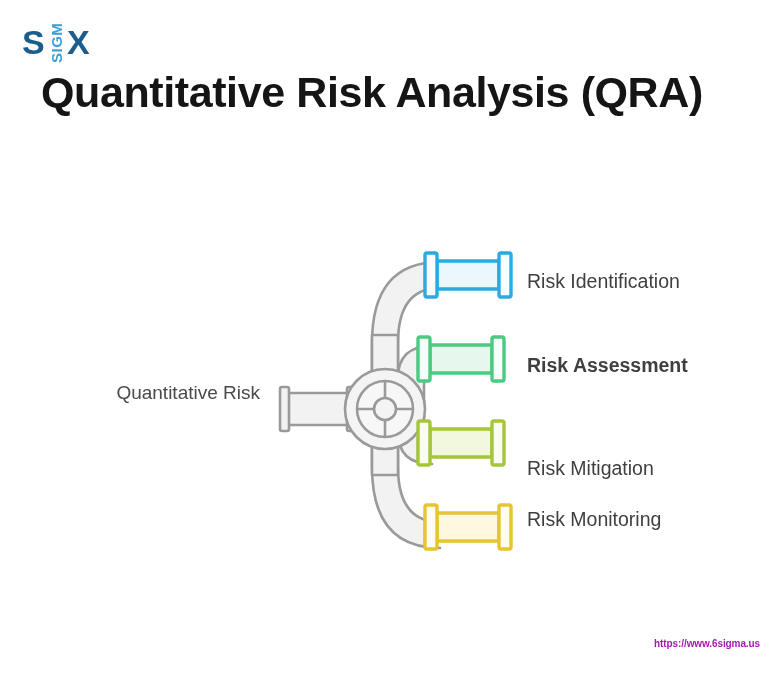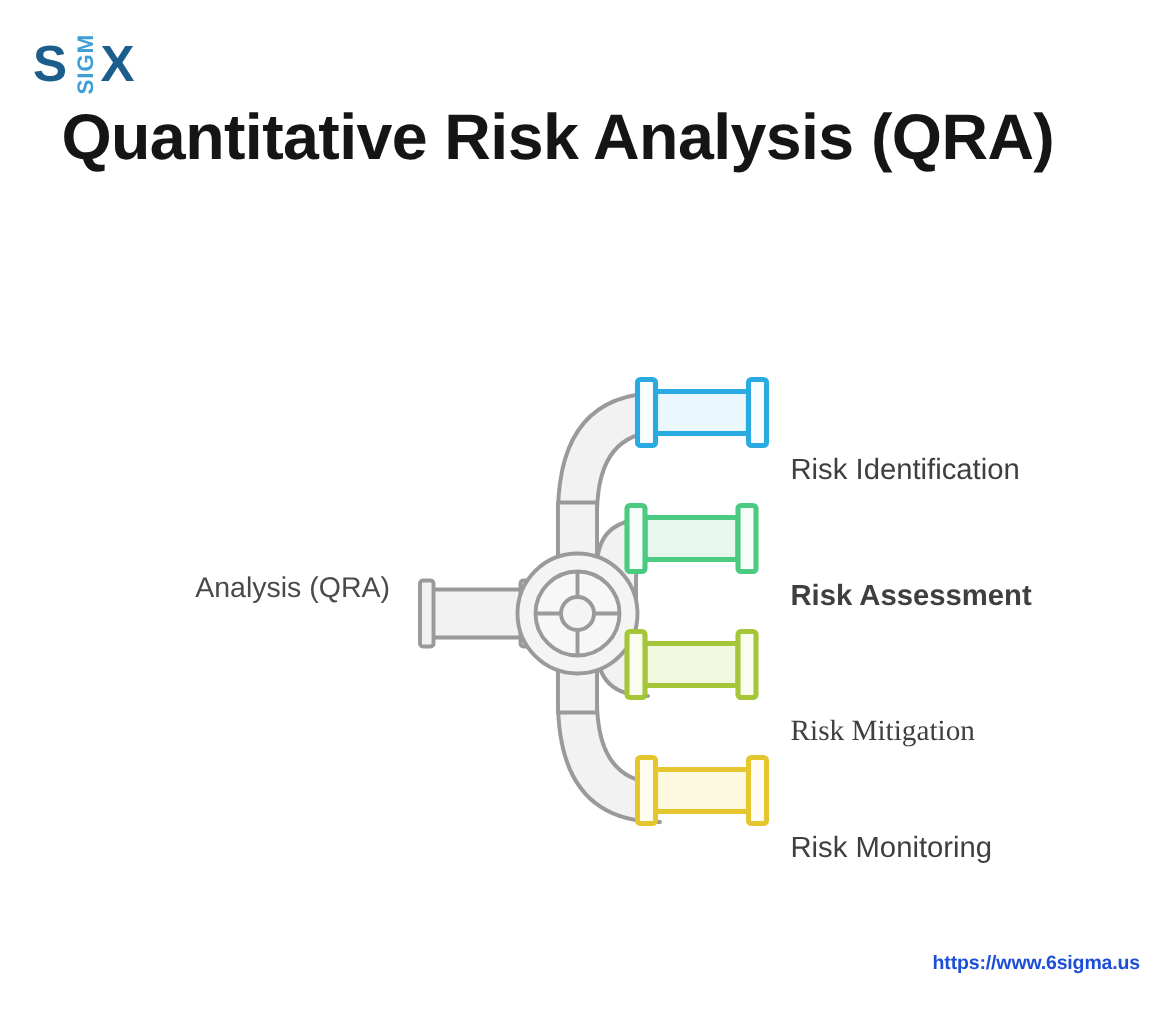--- a/index.html
+++ b/index.html
@@ -61,35 +61,34 @@
     color: #4a4a4a;
   }
 
   
   .branch-label {
     position: absolute;
     left: 527px;
     font-size: 19.5px;
     color: #3f3f3f;
     white-space: nowrap;
-    margin-top: 32px;
   }
   .branch-label.l0 { top: 270px; }
   .branch-label.l1 { top: 354px; font-weight: bold; }
-  .branch-label.l2 { top: 445px; font-family: Liberation Serif, serif; }
-  .branch-label.l3 { top: 522px; }
+  .branch-label.l2 { top: 457px; }
+  .branch-label.l3 { top: 508px; }
 
   
   .footer-url {
     position: absolute;
     right: 22px;
     bottom: 38px;
-    font-size: 13px;
+    font-size: 10px;
     font-weight: bold;
-    color: #1d4ed8;
+    color: #a21caf;
     letter-spacing: -0.1px;
   }
 </style>
 </head>
 <body>
 
 <div class="logo">
   <svg width="120" height="44" viewBox="0 0 120 44" xmlns="http://www.w3.org/2000/svg">
     <text x="0" y="32" font-family="Liberation Sans, sans-serif" font-size="34" font-weight="bold" fill="#1B5E8C">S</text>
     <g transform="translate(40,41) rotate(-90)">
@@ -180,21 +179,21 @@
 
     <g stroke-width="3.4" stroke-linejoin="round">
       <rect x="437" y="298" width="62" height="28" fill="#FDF8E0" stroke="#E5C62F"></rect>
       <rect x="425" y="290" width="12" height="44" rx="2" fill="#FFFDF2" stroke="#E5C62F"></rect>
       <rect x="499" y="290" width="12" height="44" rx="2" fill="#FFFDF2" stroke="#E5C62F"></rect>
     </g>
   </svg>
 </div>
 
 <div class="source-label">
-  <div>Analysis (QRA)</div>
+  <div>Quantitative Risk</div>
 </div>
 
 <div class="branch-label l0">Risk Identification</div>
 <div class="branch-label l1">Risk Assessment</div>
 <div class="branch-label l2">Risk Mitigation</div>
 <div class="branch-label l3">Risk Monitoring</div>
 
 <div class="footer-url">https://www.6sigma.us</div>
 
 </body></html>

